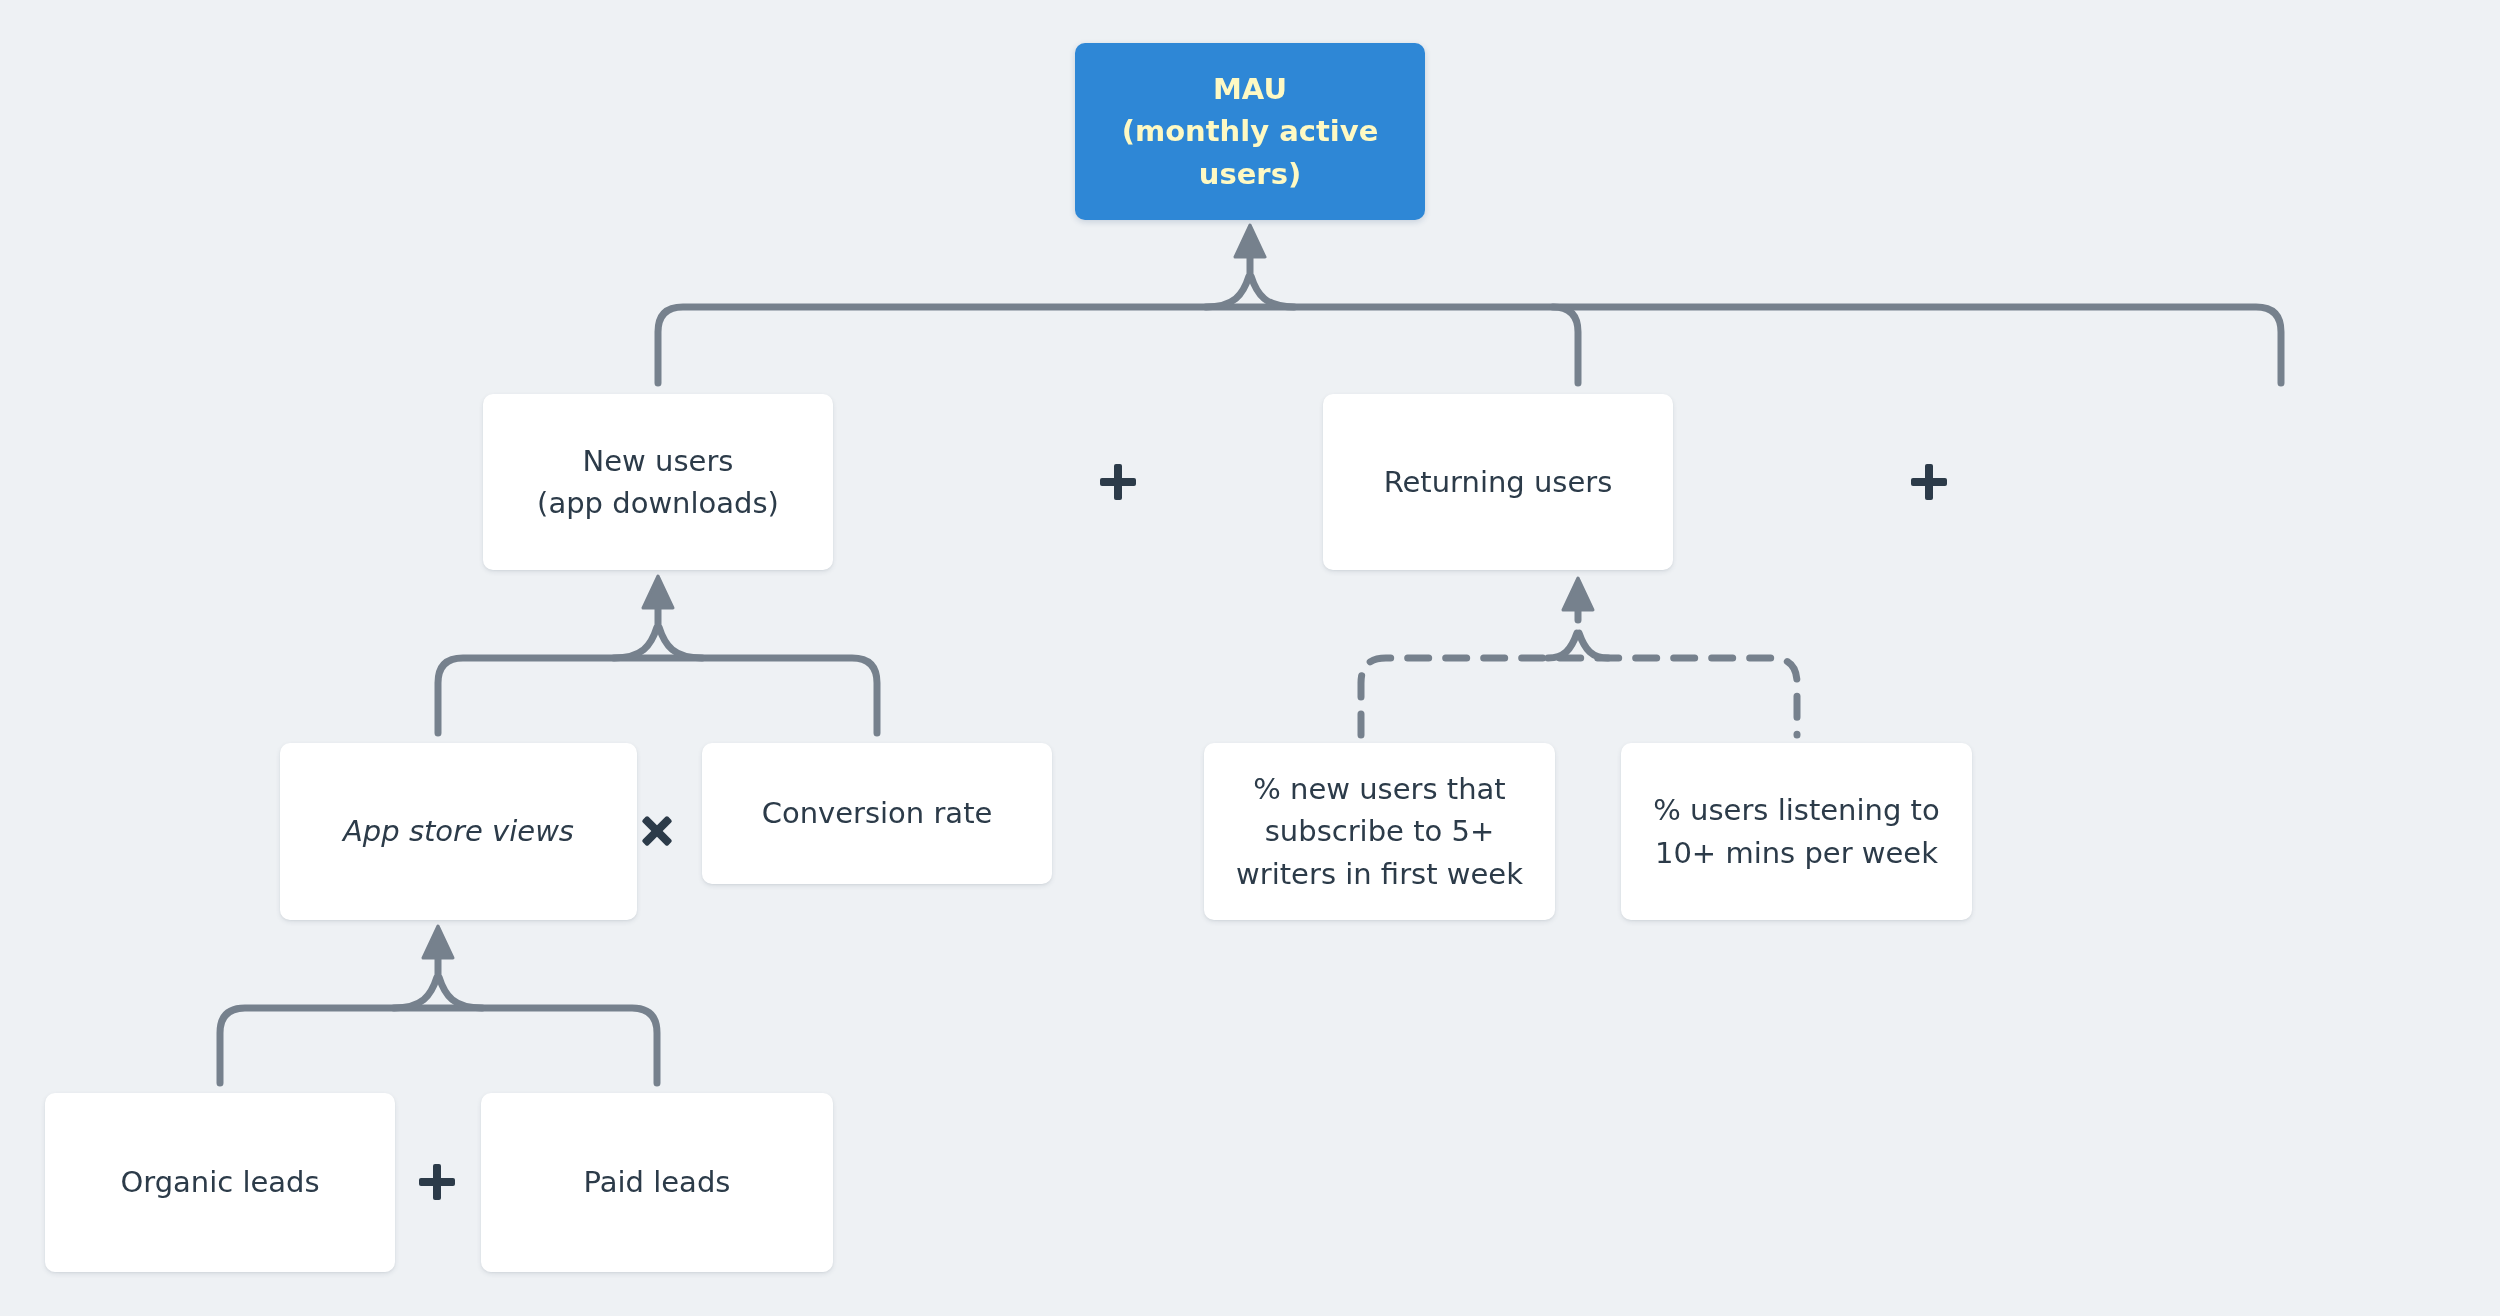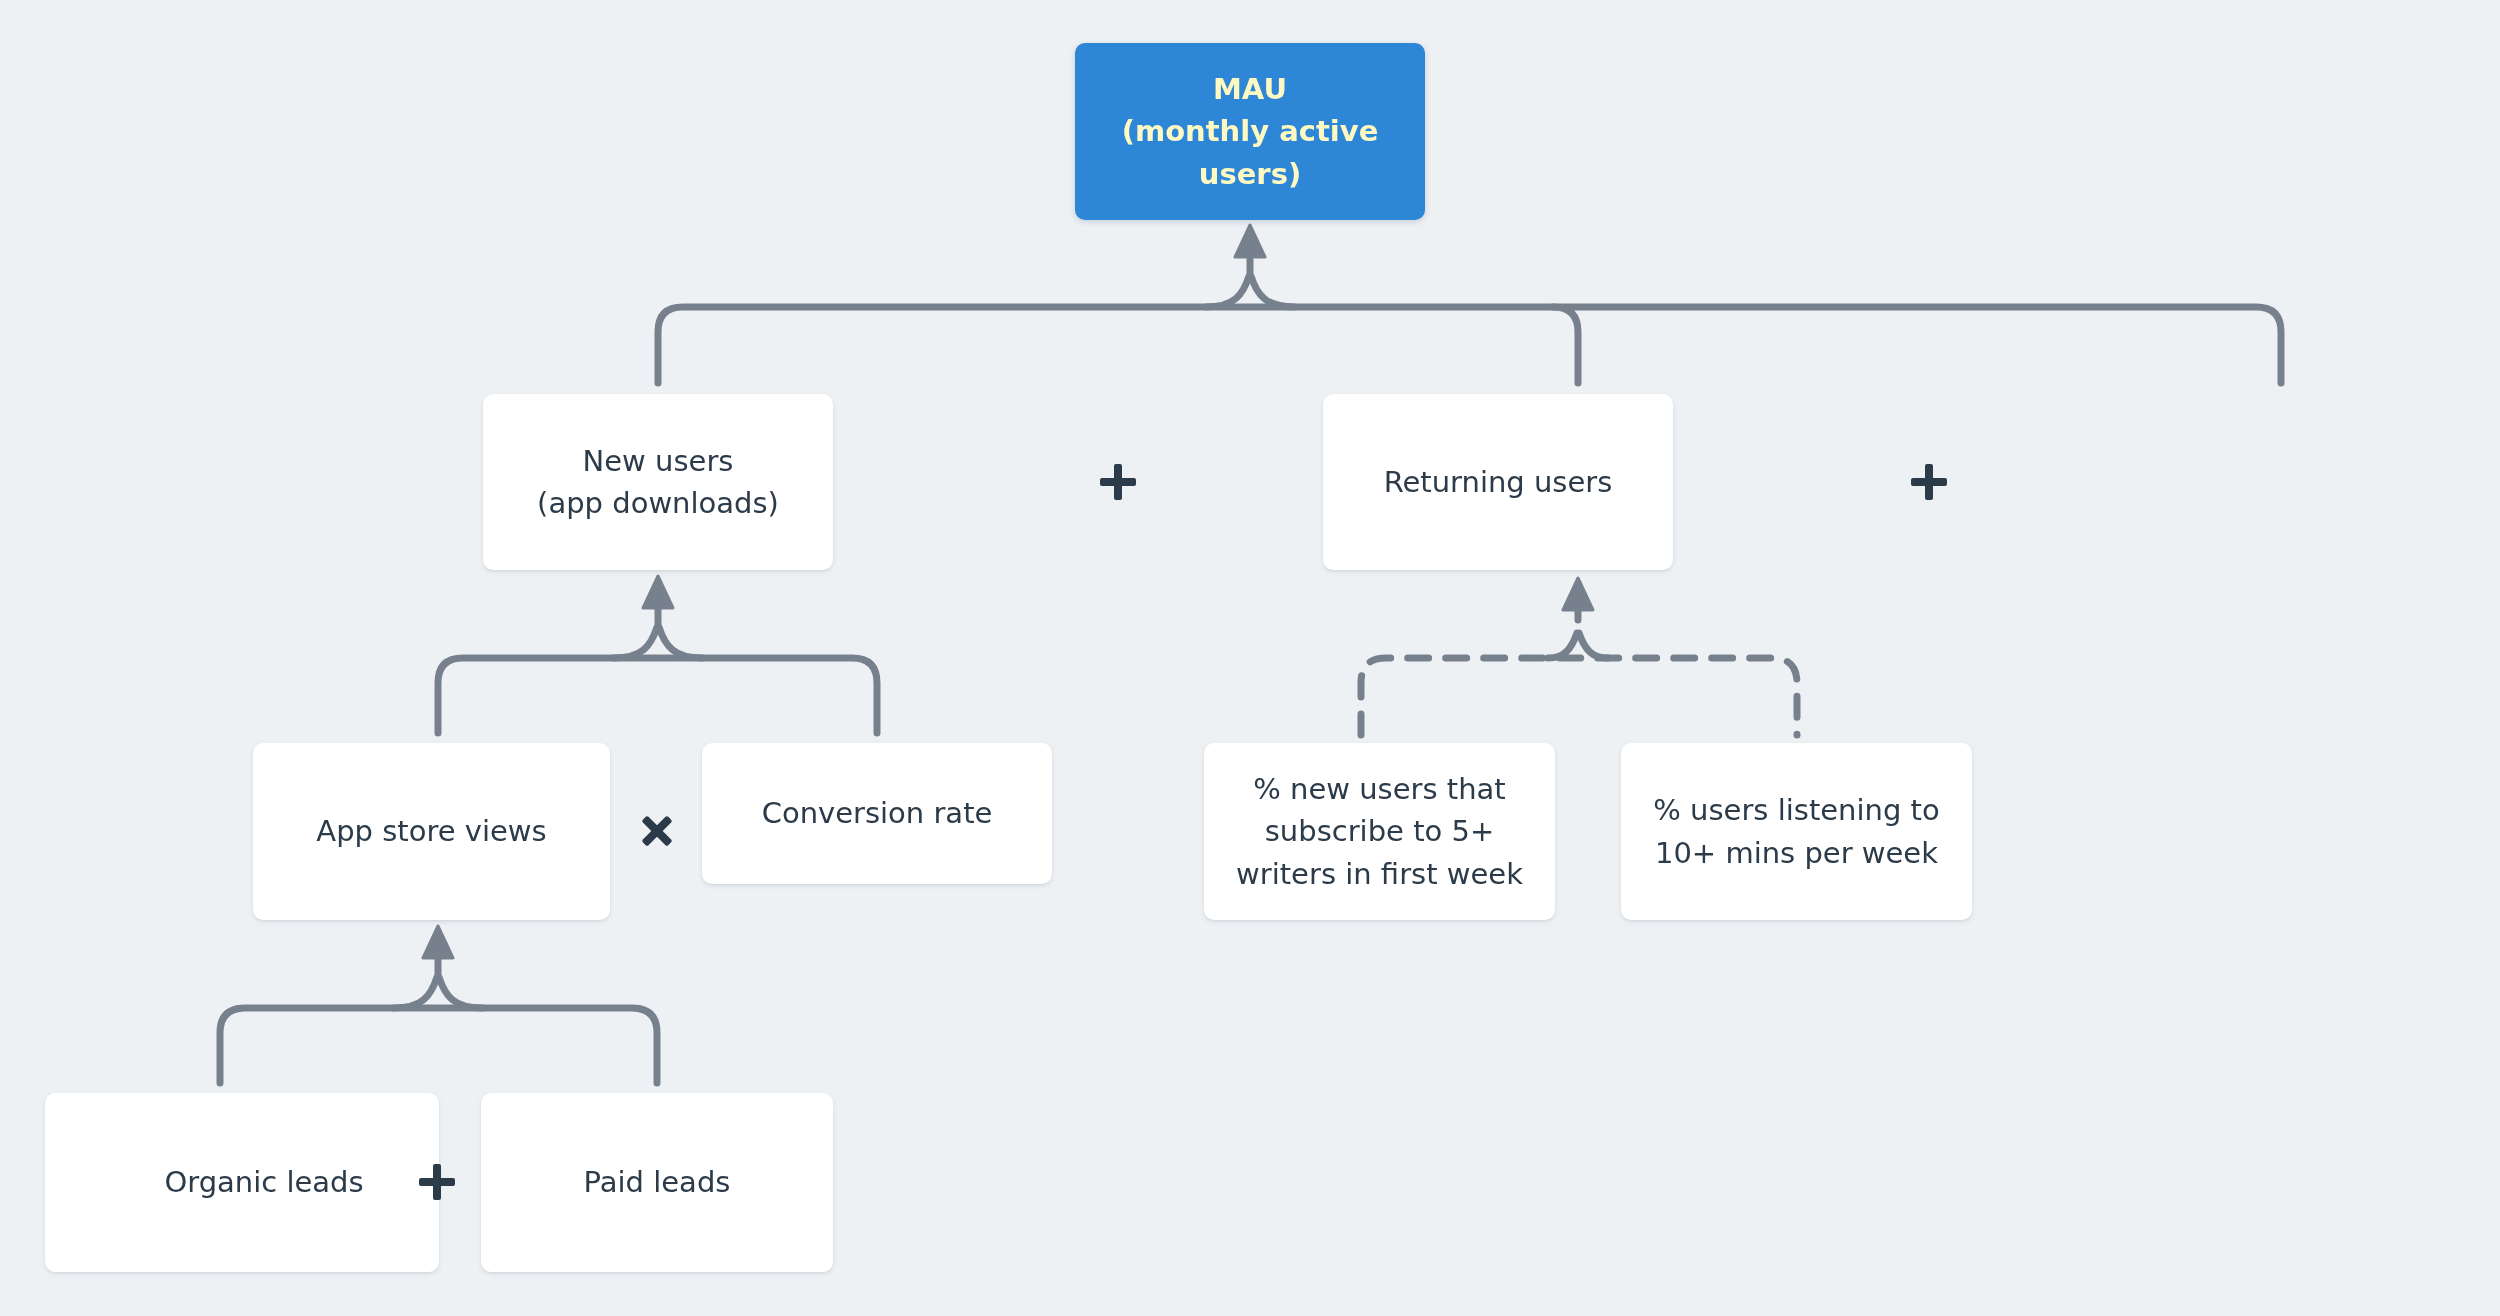--- a/index.html
+++ b/index.html
@@ -97,32 +97,32 @@
   <div class="node root" style="left:1075px; top:43px; width:350px; height:177px;">MAU
 (monthly active
 users)</div>
 
   <div class="node" style="left:483px; top:394px; width:350px; height:176px;">New users
 (app downloads)</div>
 
   <div class="node" style="left:1323px; top:394px; width:350px; height:176px;">Returning users</div>
 
 
-  <div class="node" style="left:253px; top:743px; width:357px; height:177px;">App store views</div>
+  <div class="node" style="left:280px; top:743px; width:357px; height:177px;font-style:italic;">App store views</div>
 
   <div class="node" style="left:702px; top:743px; width:350px; height:141px;">Conversion rate</div>
 
   <div class="node" style="left:1183px; top:743px; width:351px; height:177px;margin-left:21px;">% new users that
 subscribe to 5+
 writers in first week</div>
 
   <div class="node" style="left:1621px; top:743px; width:351px; height:177px;">% users listening to
 10+ mins per week</div>
 
-  <div class="node" style="left:45px; top:1093px; width:350px; height:179px;padding-left:44px;">Organic leads</div>
+  <div class="node" style="left:45px; top:1093px; width:350px; height:179px;">Organic leads</div>
 
   <div class="node" style="left:481px; top:1093px; width:352px; height:179px;">Paid leads</div>
 
   <div class="op" style="left:1100px; top:464px;">
       <i class="h"></i>
       <i class="v"></i>
     </div>
 
   <div class="op" style="left:1911px; top:464px;">
       <i class="h"></i>

